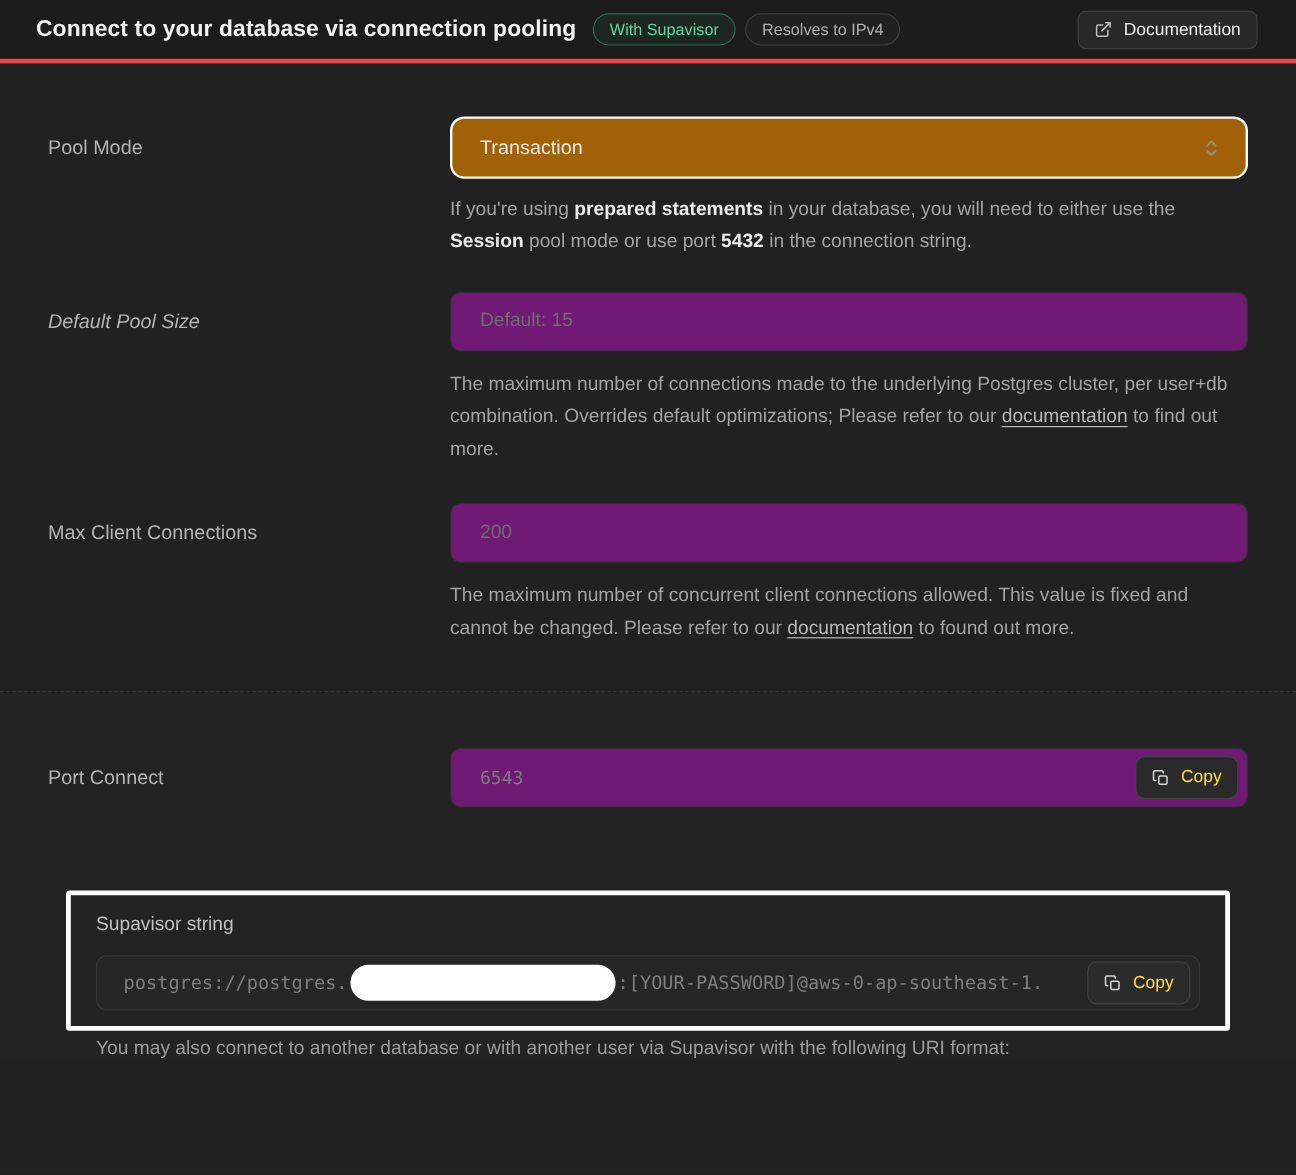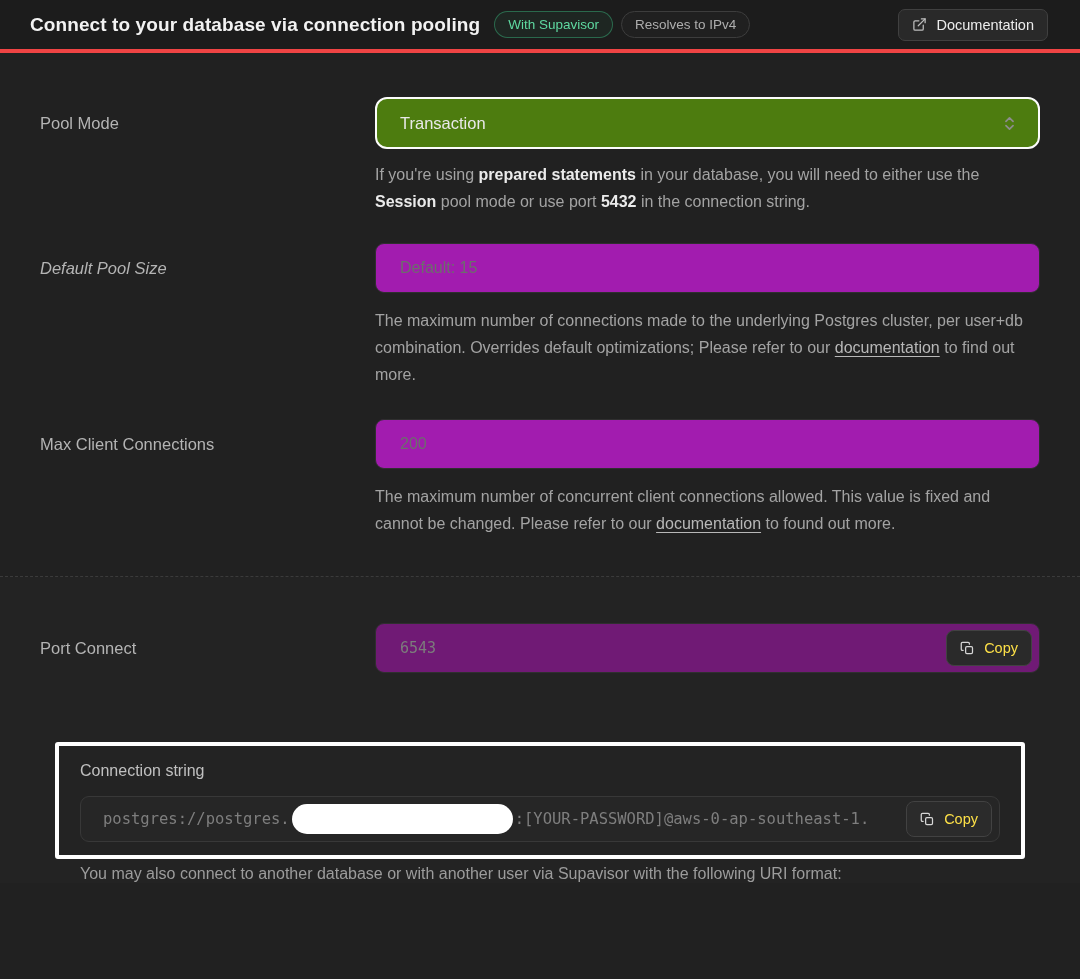--- a/index.html
+++ b/index.html
@@ -69,36 +69,36 @@
     display: flex;
     align-items: center;
     height: 52px;
   }
   .row + .row { margin-top: 28px; }
   .row.mt31 { margin-top: 31px; }
 
   
   .select {
     height: 52px;
-    background: #4d7c0f;
+    background: #a16207;
     border: 2.5px solid #fcfcfc;
     border-radius: 12px;
     display: flex;
     align-items: center;
     padding: 0 20px 0 23px;
     cursor: pointer;
   }
   .select-value { font-size: 16.5px; color: #e9e9e9; flex: 1; }
   .select svg { stroke: #8d8d8d; }
 
   
   .input {
     width: 100%;
     height: 50px;
-    background: #a21caf;
+    background: #701a75;
     border: 1px solid #2f2f2f;
     border-radius: 9px;
     padding: 0 24px;
     font-size: 16px;
     color: #c8c8c8;
     outline: none;
   }
   .input::placeholder { color: #6d6d6d; opacity: 1; }
   .input-mono { font-family: "DejaVu Sans Mono", monospace; font-size: 15px; }
   .input-dark { background: #701a75; }
@@ -254,21 +254,21 @@
             <rect x="9" y="9" width="11" height="11" rx="2"></rect>
             <path d="M5 15H4a2 2 0 0 1-2-2V4a2 2 0 0 1 2-2h9a2 2 0 0 1 2 2v1"></path>
           </svg>
         </span>
         <span>Copy</span>
       </button>
     </div>
   </div>
 
   <div class="conn-box">
-    <div class="conn-label">Connection string</div>
+    <div class="conn-label">Supavisor string</div>
     <div class="conn-input">
       <span>postgres://postgres.</span>
       <span class="redact-pill"></span>
       <span>:[YOUR-PASSWORD]@aws-0-ap-southeast-1.</span>
       <button class="copy-btn">
         <span style="display:inline-flex;">
           <svg width="15" height="15" viewBox="0 0 24 24" fill="none" stroke-width="2" stroke-linecap="round" stroke-linejoin="round">
             <rect x="9" y="9" width="11" height="11" rx="2"></rect>
             <path d="M5 15H4a2 2 0 0 1-2-2V4a2 2 0 0 1 2-2h9a2 2 0 0 1 2 2v1"></path>
           </svg>

